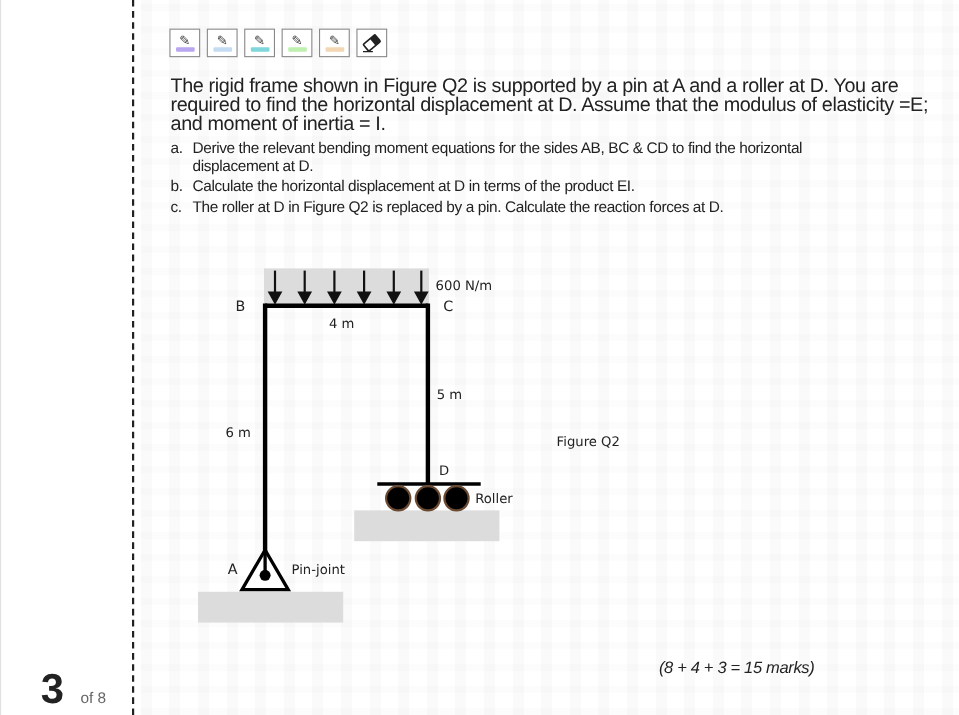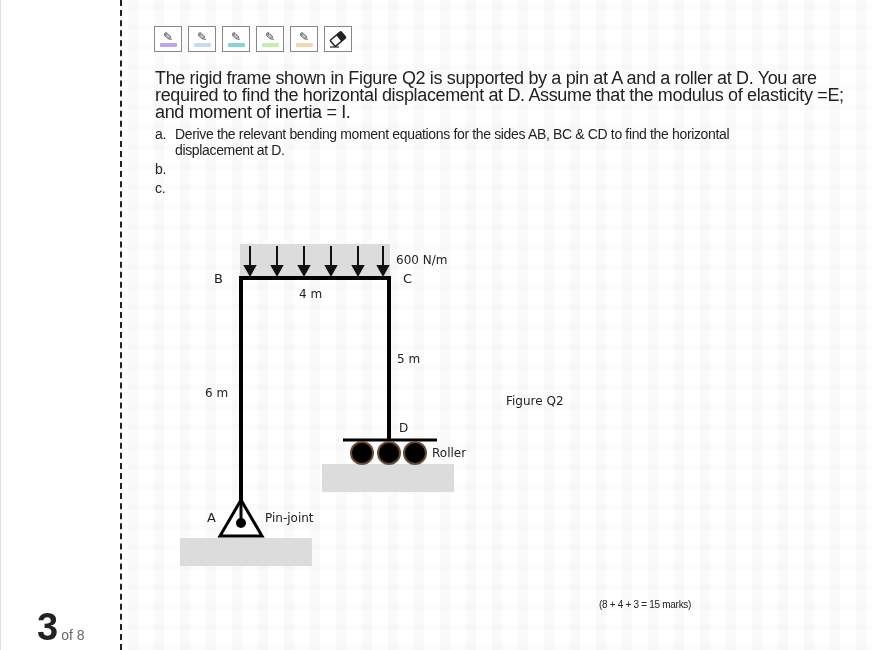--- a/index.html
+++ b/index.html
@@ -14,24 +14,24 @@
       repeating-linear-gradient(0deg, rgba(0,0,0,0.012) 0 6px, transparent 6px 20px);
   }
   .toolbar { position:absolute; left:154px; top:26px; display:flex; gap:6px; }
   .tool { width:28px; height:26px; border:1px solid #888; background:#fff; box-sizing:border-box; position:relative; }
   .tool .pen { position:absolute; left:8px; top:4px; font-size:12px; color:#333; line-height:12px; }
   .tool .swatch { position:absolute; left:5px; bottom:4px; width:17px; height:4px; border-radius:1px; }
   .para { position:absolute; left:155px; top:70px; width:715px; font-size:18px; line-height:17px; color:#222; letter-spacing:-0.35px; }
   .list { position:absolute; left:155px; top:126px; width:620px; font-size:14px; line-height:16px; color:#222; letter-spacing:-0.35px; }
   .li { display:flex; }
   .li .mk { width:20px; flex:none; }
-  .marks { position:absolute; left:599px; top:599px; font-size:10px; color:#222; letter-spacing:-0.3px; }
+  .marks { position:absolute; left:599px; top:599px; font-size:15px; color:#222; letter-spacing:-0.3px;font-style:italic; }
   .pagenum { position:absolute; left:37px; top:608px; display:flex; align-items:baseline; }
   .pagenum .big { font-size:38px; font-weight:bold; color:#222; line-height:38px; }
-  .pagenum .small { font-size:14px; color:#666; margin-left:3px; }
+  .pagenum .small { font-size:14px; color:#666; margin-left:15px; }
   svg text { font-family:"DejaVu Sans", sans-serif; }
 </style>
 </head>
 <body>
 
 <div class="left-gutter"></div>
 <div class="left-edge"></div>
 <div class="divider"></div>
 <div class="page"></div>
 
@@ -69,23 +69,25 @@
 
 <div class="para">The rigid frame shown in Figure Q2 is supported by a pin at A and a roller at D. You are required to find the horizontal displacement at D. Assume that the modulus of elasticity =E; and moment of inertia = I.</div>
 
 <div class="list">
   <div class="li">
       <span class="mk">a.</span>
       <span>Derive the relevant bending moment equations for the sides AB, BC &amp; CD to find the horizontal displacement at D.</span>
     </div>
   <div class="li" style="margin-top:3px">
       <span class="mk">b.</span>
+      <span>Calculate the horizontal displacement at D in terms of the product EI.</span>
     </div>
   <div class="li" style="margin-top:3px">
       <span class="mk">c.</span>
+      <span>The roller at D in Figure Q2 is replaced by a pin. Calculate the reaction forces at D.</span>
     </div>
 </div>
 
 <svg width="872" height="650" style="position:absolute;left:0;top:0;pointer-events:none">
 
   <rect x="240" y="244" width="150" height="34" fill="#dcdcdc"></rect>
   <g stroke="#111" stroke-width="2" fill="#111">
     <line x1="250" y1="246" x2="250" y2="268"></line>
       <polygon points="245,266 255,266 250,275"></polygon>
     <line x1="277" y1="246" x2="277" y2="268"></line>

